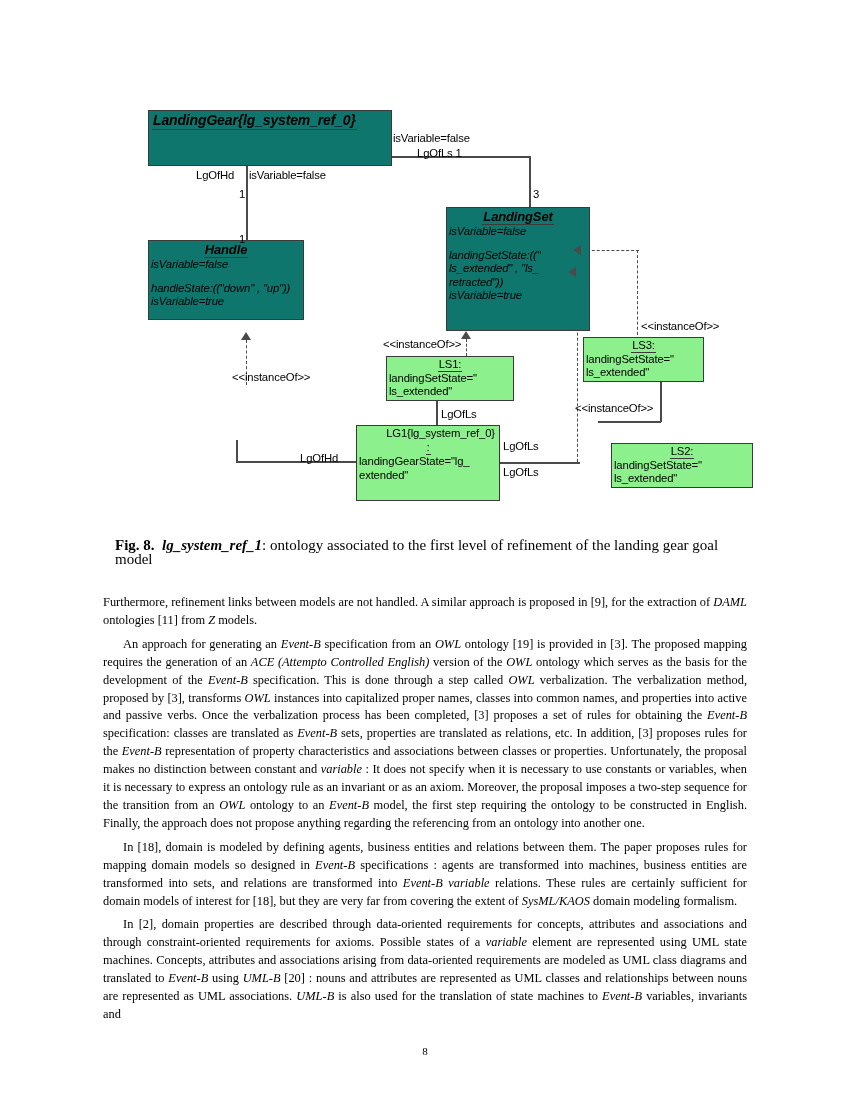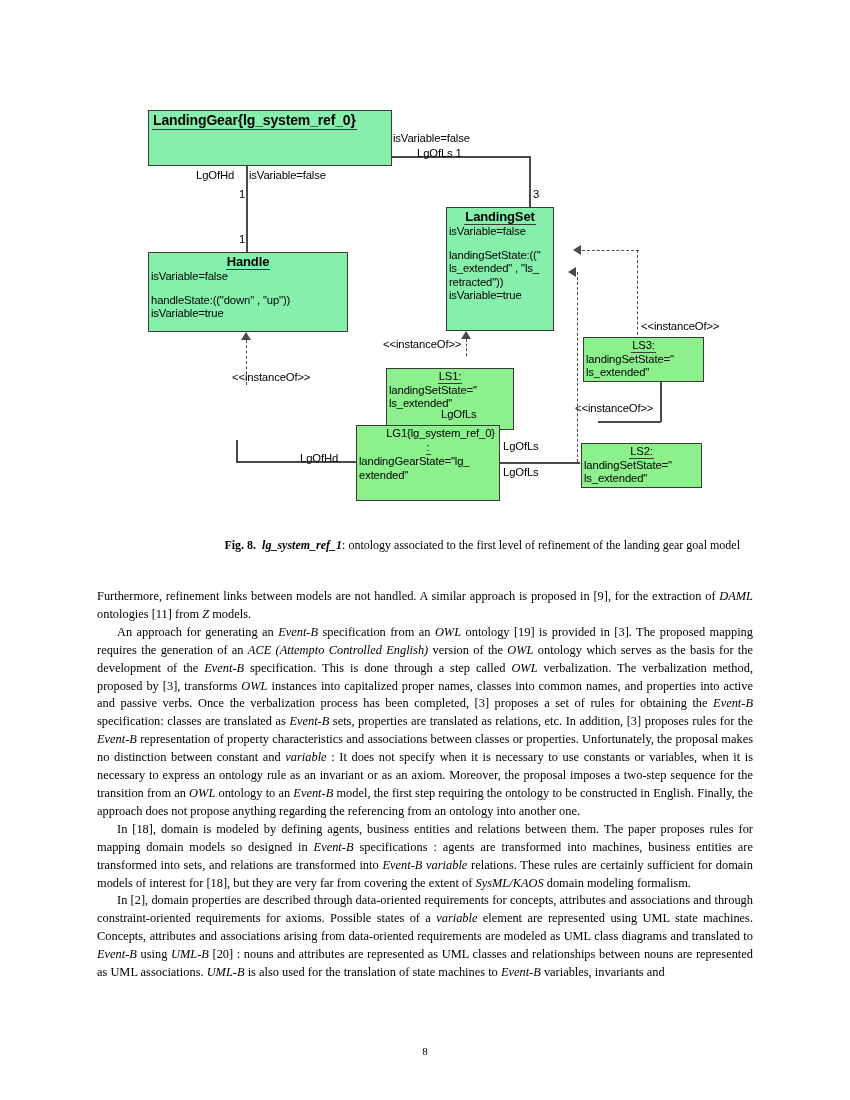--- a/index.html
+++ b/index.html
@@ -20,21 +20,21 @@
 
   .node{
     position:absolute;
     border:1.6px solid #3a3a3a;
     box-sizing:border-box;
     font-size:11.3px;
     line-height:13.2px;
     letter-spacing:-0.15px;
     z-index:5;
   }
-  .node.cls{background:#86efac;}
+  .node.cls{background:#0f766e;font-style:italic;}
   .node.inst{background:#8cf08c;}
 
   .node .title{
     text-align:center;
     font-weight:bold;
     padding:1px 3px 0 3px;
     white-space:nowrap;
   }
   .node.cls .title{font-size:13px;line-height:15px;}
   .node.inst .title{font-weight:normal;font-size:11.3px;}
@@ -60,30 +60,30 @@
 
   
   .tri{position:absolute;width:0;height:0;z-index:6;}
   .tri.up{border-left:5px solid transparent;border-right:5px solid transparent;
           border-bottom:8px solid #4a4a4a;}
   .tri.left{border-top:5px solid transparent;border-bottom:5px solid transparent;
             border-right:8px solid #4a4a4a;}
 
   
   .caption{position:absolute;left:115px;top:538px;width:625px;
-           font-family:"Liberation Serif", serif;font-size:12px;line-height:14px;text-align:right;}
+           font-family:"Liberation Serif", serif;font-size:15px;line-height:14px;}
   .caption b{font-weight:bold;}
   .caption i{font-style:italic;font-weight:bold;}
 
   
   .text{position:absolute;left:97px;top:588px;width:656px;
         font-family:"Liberation Serif", serif;
         font-size:12.4px;line-height:17.9px;
         text-align:justify;}
-  .text p{margin:0;}
+  .text p{margin:6px;}
   .text p.ind{text-indent:20px;}
   .text i{font-style:italic;}
 
   .pageno{position:absolute;left:0;top:1045px;width:850px;text-align:center;
           font-family:"Liberation Serif", serif;font-size:11px;}
 </style>
 </head>
 <body>
 
 <div class="page">
@@ -119,60 +119,60 @@
       <div class="ln-h" style="left:500px;top:462px;width:80px;"></div>
 
       <div class="ln-v" style="left:236px;top:440px;height:22px;"></div>
       <div class="ln-h" style="left:236px;top:461px;width:120px;"></div>
 
       <div class="node cls" id="landinggear" style="left:148px;top:110px;width:244px;height:56px;">
         <div class="title"><span>LandingGear{lg_system_ref_0}</span></div>
         <div class="body"></div>
       </div>
 
-      <div class="node cls" id="handle" style="left:148px;top:252px;width:200px;height:80px;">
+      <div class="node cls" id="handle" style="left:148px;top:240px;width:156px;height:80px;">
         <div class="title"><span>Handle</span></div>
         <div class="body">
           <div class="ln">isVariable=false</div>
           <div class="blank"></div>
           <div class="ln">handleState:(("down" , "up"))</div>
           <div class="ln">isVariable=true</div>
         </div>
       </div>
 
-      <div class="node cls" id="landingset" style="left:446px;top:207px;width:108px;height:124px;">
+      <div class="node cls" id="landingset" style="left:446px;top:207px;width:144px;height:124px;">
         <div class="title"><span>LandingSet</span></div>
         <div class="body">
           <div class="ln">isVariable=false</div>
           <div class="blank"></div>
           <div class="ln">landingSetState:(("</div>
           <div class="ln">ls_extended" , "ls_</div>
           <div class="ln">retracted"))</div>
           <div class="ln">isVariable=true</div>
         </div>
       </div>
 
 
-      <div class="node inst" id="ls1" style="left:386px;top:368px;width:128px;height:62px;">
+      <div class="node inst" id="ls1" style="left:386px;top:356px;width:128px;height:45px;">
         <div class="title"><span>LS1:</span></div>
         <div class="body">
           <div class="ln">landingSetState="</div>
           <div class="ln">ls_extended"</div>
         </div>
       </div>
 
       <div class="node inst" id="ls3" style="left:583px;top:337px;width:121px;height:45px;">
         <div class="title"><span>LS3:</span></div>
         <div class="body">
           <div class="ln">landingSetState="</div>
           <div class="ln">ls_extended"</div>
         </div>
       </div>
 
-      <div class="node inst" id="ls2" style="left:581px;top:443px;width:121px;height:45px;">
+      <div class="node inst" id="ls2" style="left:611px;top:443px;width:142px;height:45px;">
         <div class="title"><span>LS2:</span></div>
         <div class="body">
           <div class="ln">landingSetState="</div>
           <div class="ln">ls_extended"</div>
         </div>
       </div>
 
       <div class="node inst" id="lg1" style="left:356px;top:425px;width:144px;height:76px;">
         <div class="title" style="text-align:right;"><span style="border-bottom:none;">LG1{lg_system_ref_0}</span></div>
         <div class="title"><span>:</span></div>

